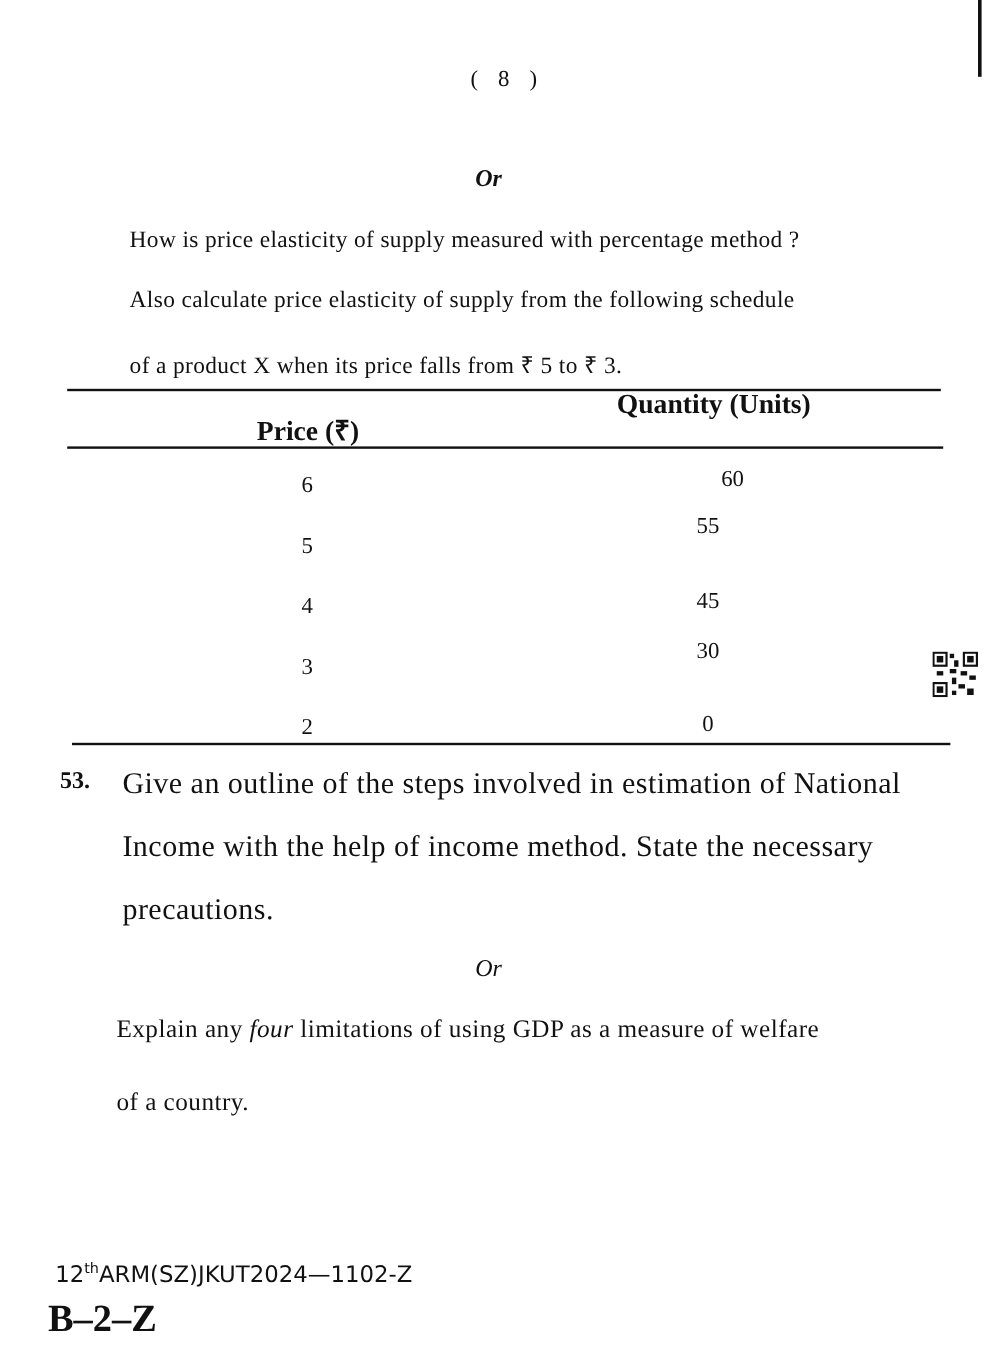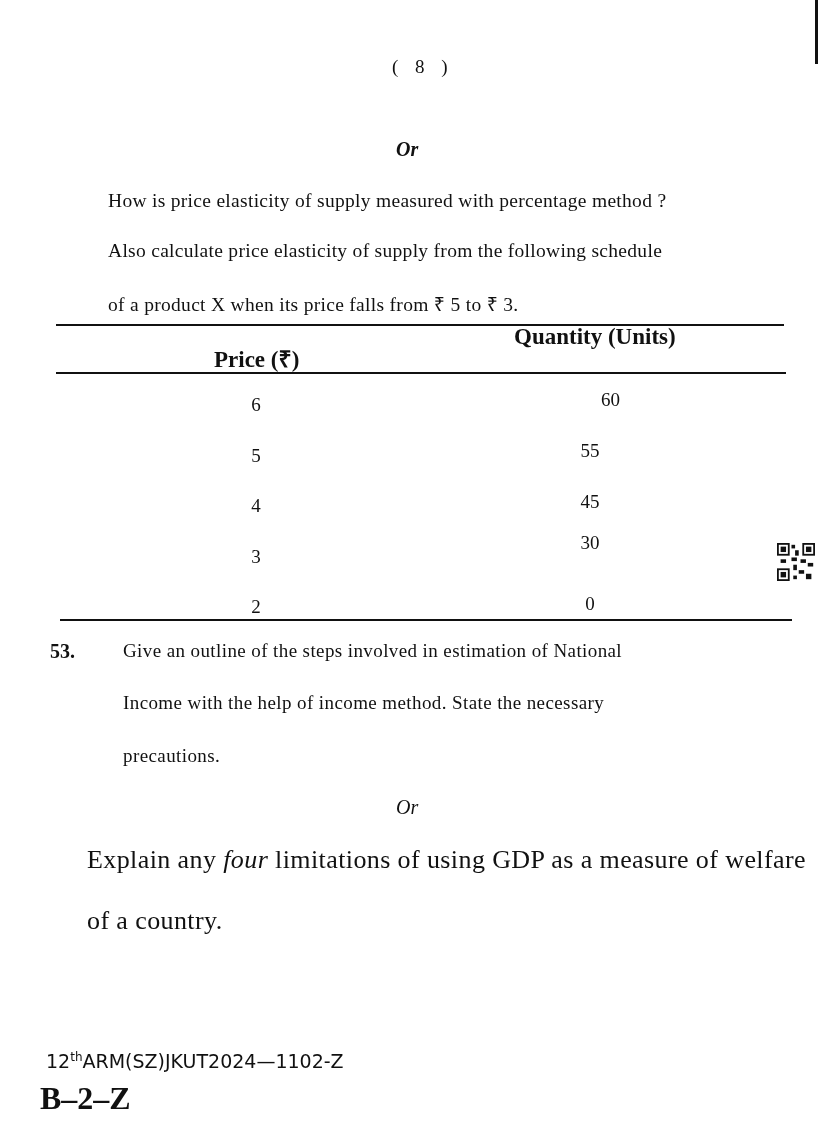--- a/index.html
+++ b/index.html
@@ -6,22 +6,22 @@
   body { width:827px; height:1125px; position:relative; overflow:hidden; color:#111; font-family:"Liberation Serif", serif; }
   .abs { position:absolute; }
   .pageno { left:392px; top:56px; font-size:19px; letter-spacing:6px; }
   .or { font-style:italic; font-size:20px; }
   .or1 { left:396px; top:138px; font-weight:bold; }
   .para { left:108px; font-size:19.5px; letter-spacing:0.3px;font-family:Liberation Serif, serif; }
   .rule { position:absolute; height:2px; background:#111; }
   .thead { font-weight:bold; font-size:23px; }
   .cell { font-size:19px; text-align:center; width:60px; }
   .qnum { left:50px; top:640px; font-weight:bold; font-size:20px; }
-  .q31 { left:102px; font-size:19px; letter-spacing:0.4px;margin-left:21px; }
-  .alt { left:87px; font-size:26px; letter-spacing:0.4px; }
+  .q31 { left:102px; font-size:25px; letter-spacing:0.4px; }
+  .alt { left:97px; font-size:21px; letter-spacing:0.4px; }
   .footer1 { left:46px; top:1050px; font-family:"DejaVu Sans", sans-serif; font-size:19px; }
   .footer1 sup { font-size:12px; }
   .footer2 { left:40px; top:1080px; font-family:Liberation Serif, serif; font-weight:bold; font-size:32px; }
   .edgebar { left:815px; top:0; width:3px; height:64px; background:#111; }
   .qr { left:777px; top:543px; width:38px; height:38px; }
 </style>
 </head>
 <body>
 
 <div class="abs edgebar"></div>
@@ -37,21 +37,21 @@
 <div>
   <div class="rule" style="left:56px; top:324px; width:728px;"></div>
   <div class="abs thead" style="left:214px; top:342px;">Price (₹)</div>
   <div class="abs thead" style="left:514px; top:324px;">Quantity (Units)</div>
   <div class="rule" style="left:56px; top:372px; width:730px;"></div>
 
   <div class="abs cell" style="left:226px; top:394px;">6</div>
   <div class="abs cell" style="left:560px; top:389px;text-align:right;">60</div>
 
   <div class="abs cell" style="left:226px; top:445px;">5</div>
-  <div class="abs cell" style="left:560px; top:440px;">55</div>
+  <div class="abs cell" style="left:560px; top:428px;">55</div>
 
   <div class="abs cell" style="left:226px; top:495px;">4</div>
   <div class="abs cell" style="left:560px; top:491px;">45</div>
 
   <div class="abs cell" style="left:226px; top:546px;">3</div>
   <div class="abs cell" style="left:560px; top:532px;">30</div>
 
   <div class="abs cell" style="left:226px; top:596px;">2</div>
   <div class="abs cell" style="left:560px; top:593px;">0</div>
 

